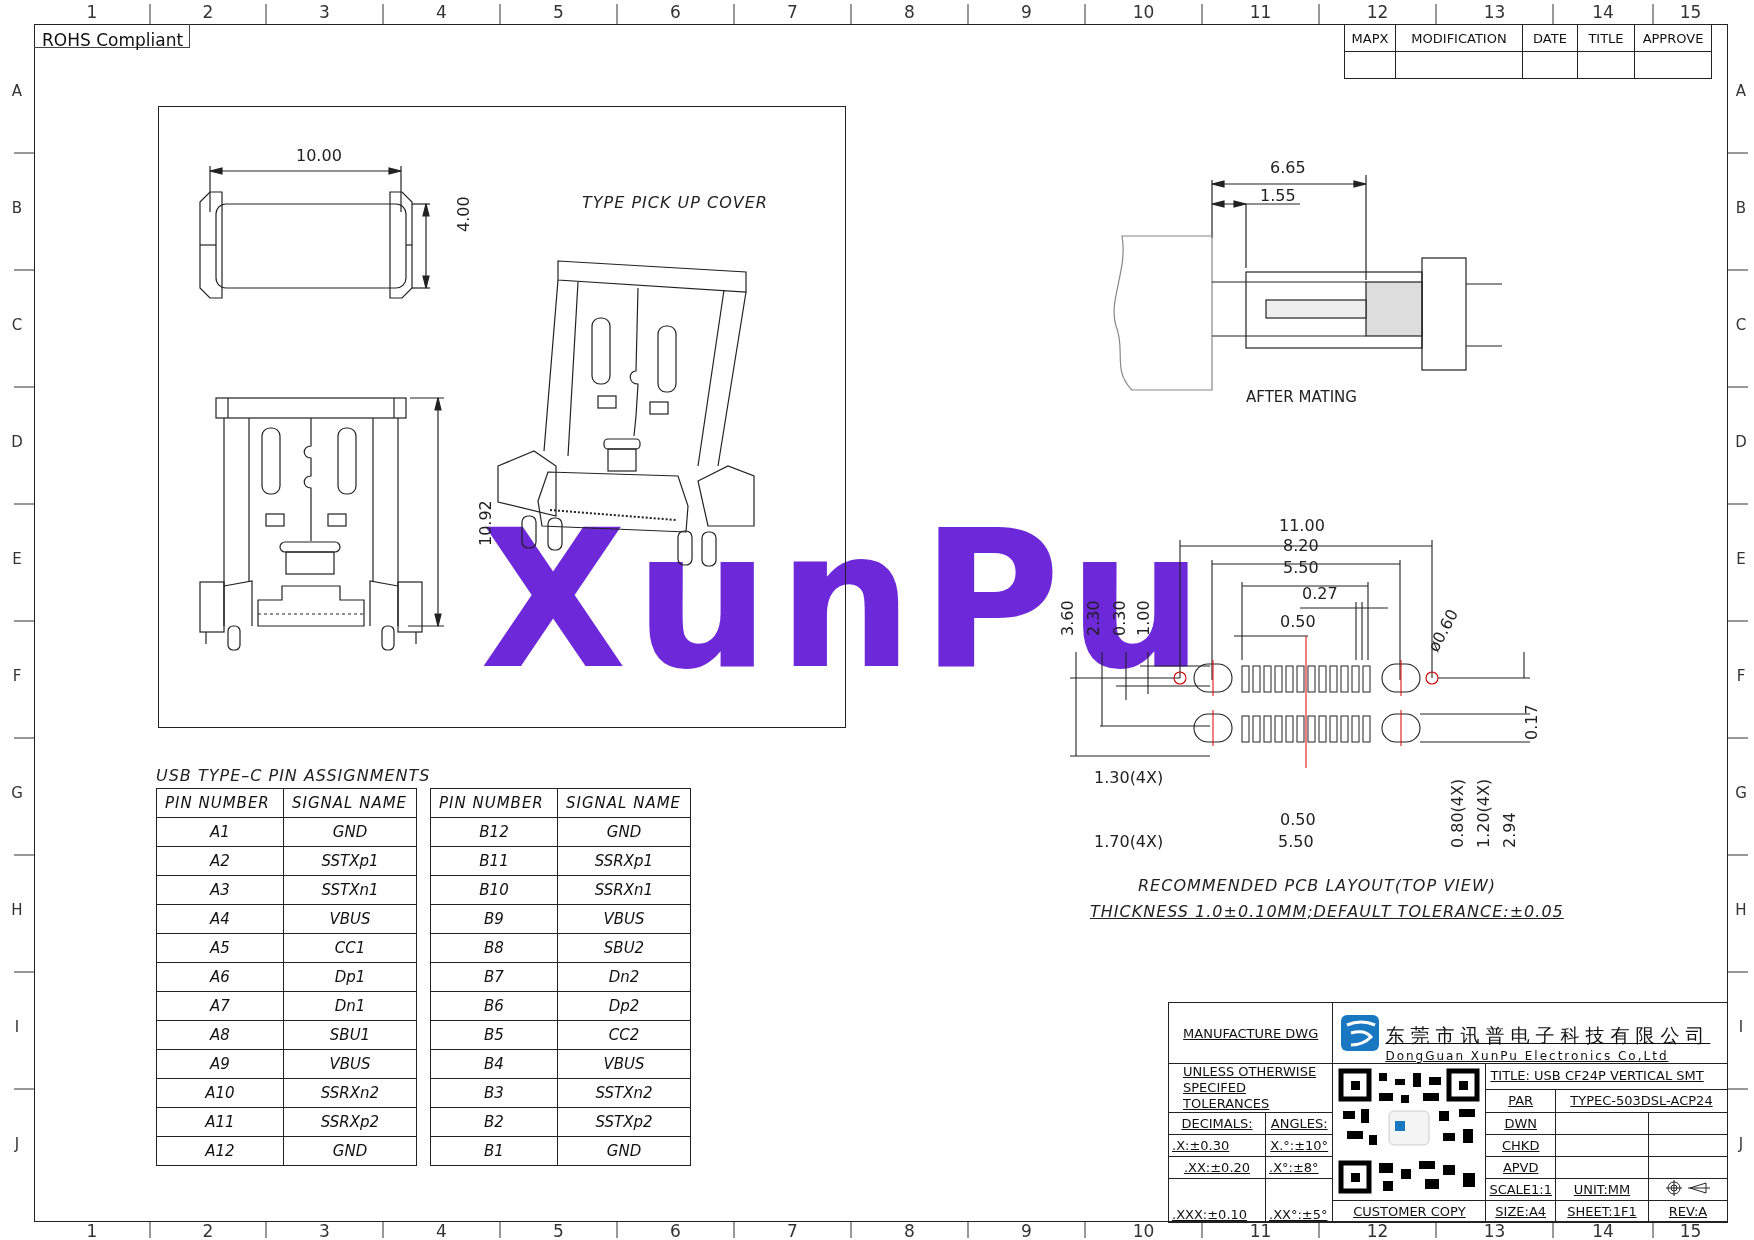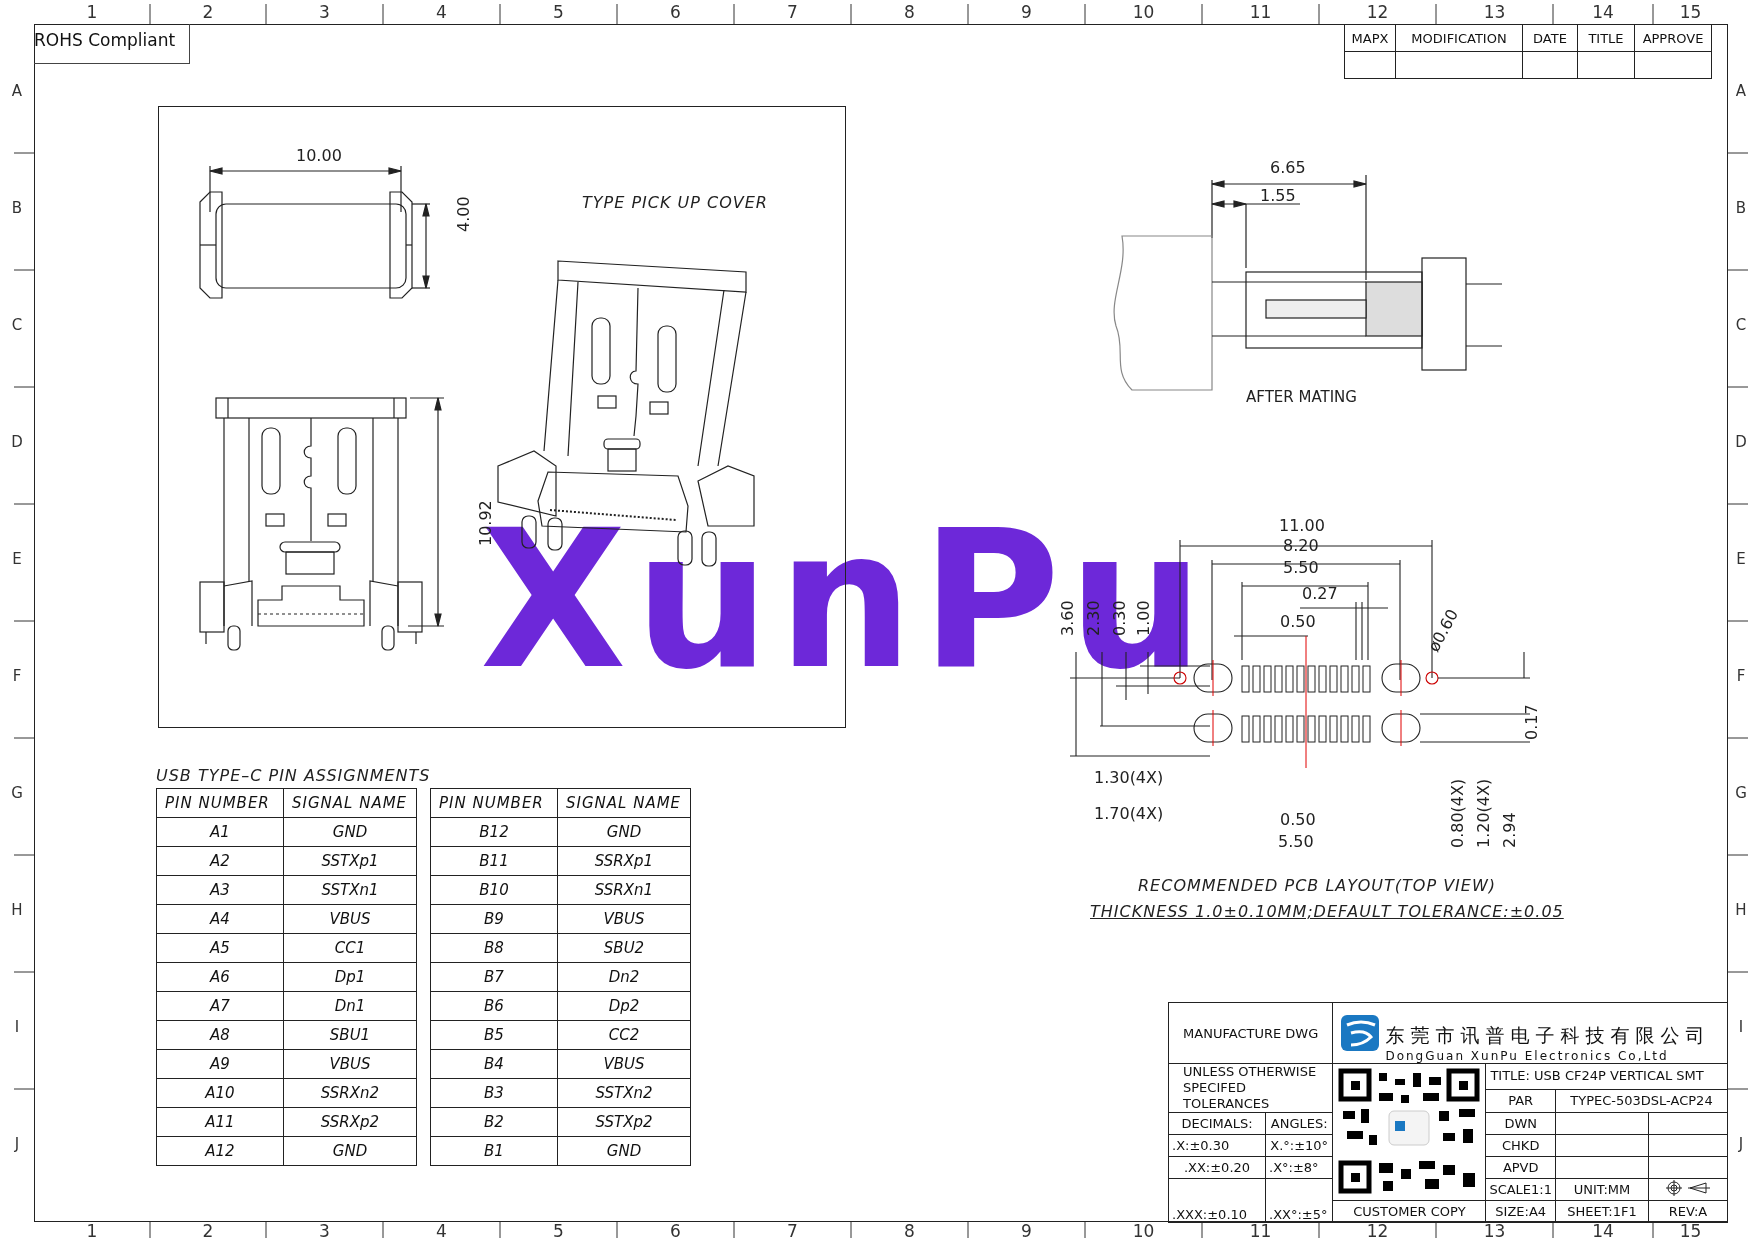--- a/index.html
+++ b/index.html
@@ -5,21 +5,21 @@
   html,body{margin:0;padding:0;background:#fff;}
   body{width:1754px;height:1240px;position:relative;overflow:hidden;font-family:"DejaVu Sans",sans-serif;color:#111;}
   .abs{position:absolute;}
   .frame{position:absolute;left:34px;top:24px;width:1694px;height:1198px;border:1.6px solid #222;box-sizing:border-box;}
   .zone-top,.zone-bot{position:absolute;left:34px;width:1694px;height:24px;font-size:17px;color:#333;}
   .zone-top{top:0;} .zone-bot{top:1222px;height:18px;}
   .zone-cell{position:absolute;top:0;height:100%;text-align:center;line-height:24px;}
   .zone-left,.zone-right{position:absolute;top:24px;width:34px;height:1198px;font-size:15px;color:#333;}
   .zone-left{left:0;} .zone-right{left:1728px;width:26px;}
   .zrow{position:absolute;width:100%;text-align:center;}
-  .rohs{left:34px;top:24px;width:156px;height:40px;border:1px solid #444;border-left:none;border-top:none;font-size:17px;line-height:32px;box-sizing:border-box;}
+  .rohs{left:34px;top:24px;width:156px;height:24px;border:1px solid #444;border-left:none;border-top:none;font-size:17px;line-height:32px;padding-left:8px;box-sizing:border-box;}
   table.rev{border-collapse:collapse;position:absolute;left:1344px;top:24px;font-size:13px;}
   table.rev td{border:1px solid #222;height:26px;text-align:center;padding:0 6px;}
   .view-box{left:158px;top:106px;width:688px;height:622px;border:1.4px solid #222;box-sizing:border-box;}
   .lbl{position:absolute;font-size:16px;font-style:italic;letter-spacing:1px;color:#222;white-space:nowrap;}
   .dim{position:absolute;font-size:16px;color:#222;white-space:nowrap;}
   .pin-title{left:156px;top:766px;}
   table.pins{border-collapse:collapse;position:absolute;font-size:15px;font-style:italic;}
   table.pins td{border:1.2px solid #222;height:28px;text-align:center;padding:0 0;}
   table.pins th{border:1.2px solid #222;height:28px;font-weight:normal;text-align:left;padding:0 8px;letter-spacing:1px;}
   .tb{position:absolute;left:1168px;top:1002px;width:560px;height:220px;}
@@ -344,21 +344,21 @@
 <div class="dim" style="left:1283px;top:558px">5.50</div>
 <div class="dim" style="left:1302px;top:584px">0.27</div>
 <div class="dim" style="left:1280px;top:612px">0.50</div>
 <div class="dim" style="left:1058px;top:636px;transform:rotate(-90deg);transform-origin:left top">3.60</div>
 <div class="dim" style="left:1084px;top:636px;transform:rotate(-90deg);transform-origin:left top">2.30</div>
 <div class="dim" style="left:1110px;top:636px;transform:rotate(-90deg);transform-origin:left top">0.30</div>
 <div class="dim" style="left:1134px;top:636px;transform:rotate(-90deg);transform-origin:left top">1.00</div>
 <div class="dim" style="left:1424px;top:646px;transform:rotate(-62deg);transform-origin:left top">ø0.60</div>
 <div class="dim" style="left:1522px;top:740px;transform:rotate(-90deg);transform-origin:left top">0.17</div>
 <div class="dim" style="left:1094px;top:768px">1.30(4X)</div>
-<div class="dim" style="left:1094px;top:804px">1.70(4X)</div>
+<div class="dim" style="left:1094px;top:832px">1.70(4X)</div>
 <div class="dim" style="left:1280px;top:810px">0.50</div>
 <div class="dim" style="left:1278px;top:832px">5.50</div>
 <div class="dim" style="left:1448px;top:848px;transform:rotate(-90deg);transform-origin:left top">0.80(4X)</div>
 <div class="dim" style="left:1474px;top:848px;transform:rotate(-90deg);transform-origin:left top">1.20(4X)</div>
 <div class="dim" style="left:1500px;top:848px;transform:rotate(-90deg);transform-origin:left top">2.94</div>
 <div class="lbl" style="left:1138px;top:876px;">RECOMMENDED  PCB  LAYOUT(TOP  VIEW)</div>
 <div class="lbl" style="left:1090px;top:902px;text-decoration:underline">THICKNESS  1.0±0.10MM;DEFAULT  TOLERANCE:±0.05</div>
 
 <div class="lbl pin-title">USB  TYPE–C  PIN  ASSIGNMENTS</div>
 
@@ -470,21 +470,21 @@
         <td>SSTXp2</td>
       </tr>
   <tr>
         <td>B1</td>
         <td>GND</td>
       </tr>
 </tbody>
   </table>
 
 <div class="tb">
-  <table style="width:560px;height:220px;">
+  <table style="width:560px;height:220px;text-decoration:underline;">
     <tbody>
         <tr style="height:50px">
       <td colspan="2" style="width:180px">MANUFACTURE DWG</td>
       <td colspan="4" style="text-align:left;padding-left:8px;">
         <div style="display:flex;align-items:center;gap:6px;">
           <svg style="position:relative;width:38px;height:36px;">
             <rect x="0" y="0" width="38" height="36" rx="6" fill="#1a78c2"></rect>
             <path d="M6,10 Q20,4 34,10 M10,18 Q24,14 30,22 Q22,30 10,30" stroke="#fff" stroke-width="3" fill="none"></path>
           </svg>
           <div>

